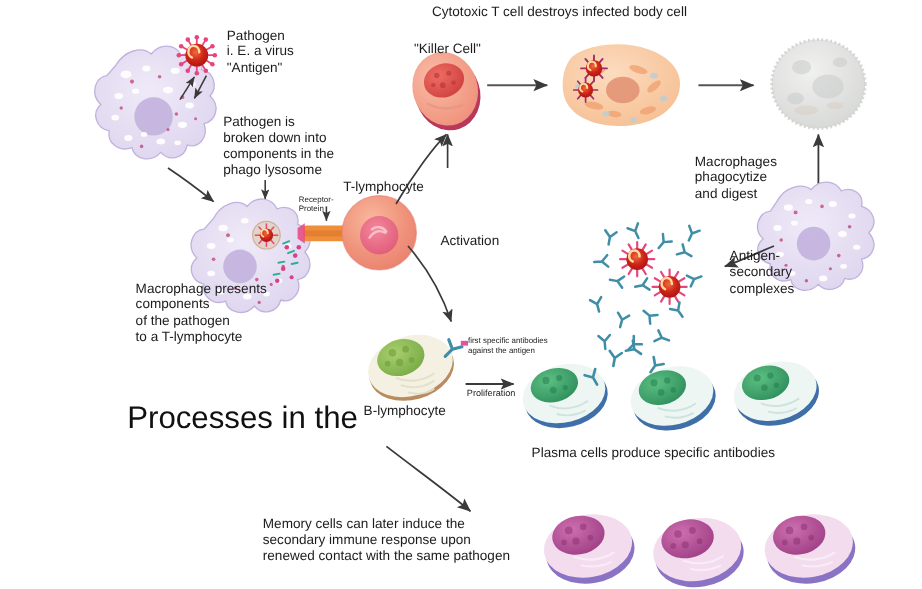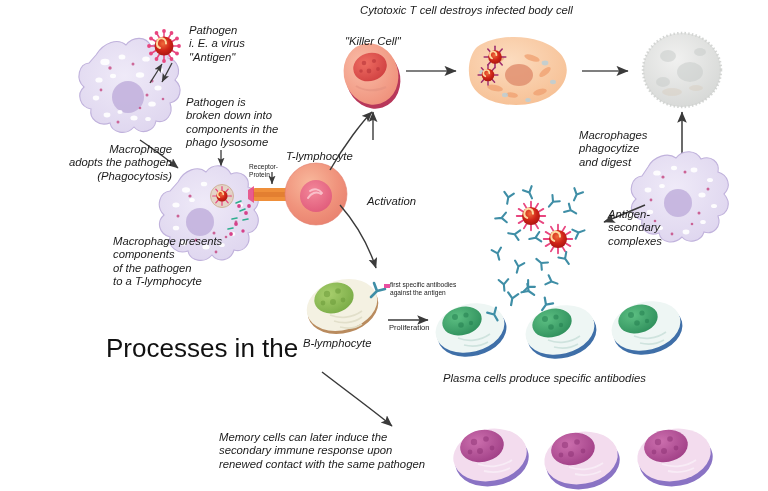--- a/index.html
+++ b/index.html
@@ -1,20 +1,20 @@
 <!DOCTYPE html>
 <html><head>
 <meta charset="utf-8">
 <style>
   html,body{margin:0;padding:0;background:#fff;}
   body{width:768px;height:491px;position:relative;overflow:hidden;
        font-family:"Liberation Sans","DejaVu Sans",sans-serif;color:#1a1a1a;}
   #stage{position:absolute;inset:0;width:768px;height:491px;background:#ffffff;}
   .lbl{position:absolute;white-space:pre;line-height:1.18;color:#1b1b1b;}
-  .t11{font-size:11.3px;font-style:italic;}
+  .t11{font-size:11.3px;}
   .t8{font-size:7.6px;}
   .t7{font-size:6.6px;}
   .title{font-size:26px;line-height:1.32;color:#111;}
   .rgt{text-align:right;}
   svg.layer{position:absolute;left:0;top:0;width:768px;height:491px;overflow:visible;}
 </style>
 </head>
 <body>
 
 <div id="stage">
@@ -577,23 +577,20 @@
             <path d="M668,471 c9,2 18,1 26,-3"></path>
           </g>
       </g>
     </g>
   </svg>
 
   <div class="lbl t11" style="left:189px; top:24px;">Pathogen
 i. E. a virus
 "Antigen"</div>
 
-  <div class="lbl t11 rgt" style="left:0px; top:143px; width:172px;">Macrophage
-adopts the pathogen
-(Phagocytosis)</div>
 
   <div class="lbl t11" style="left:186px; top:96px;">Pathogen is
 broken down into
 components in the
 phago lysosome</div>
 
   <div class="lbl t7" style="left:249px; top:163px;">Receptor-
 Protein</div>
 
   <div class="lbl t11" style="left:286px; top:150px;">T-lymphocyte</div>

